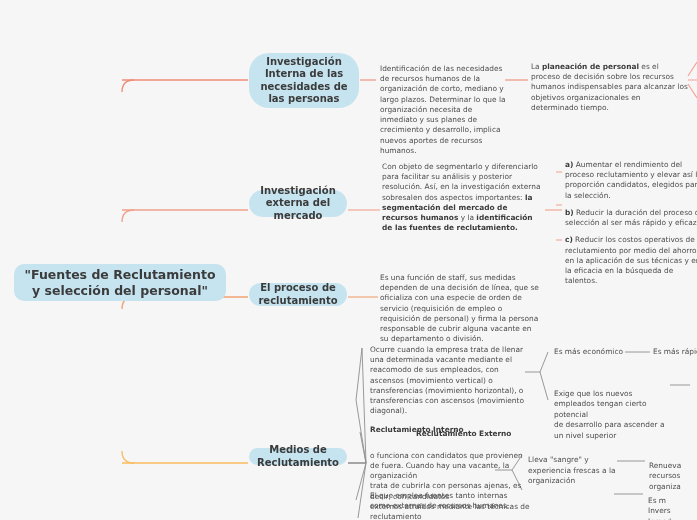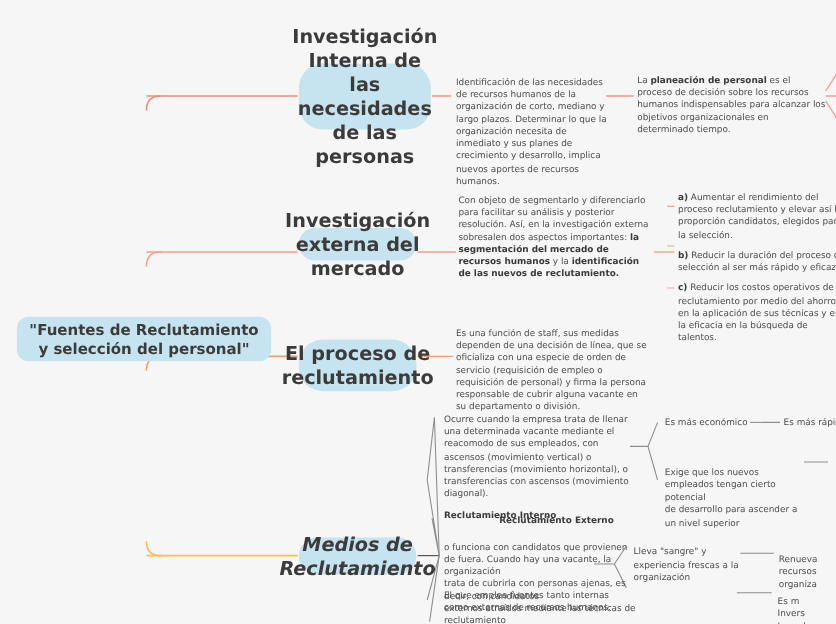--- a/index.html
+++ b/index.html
@@ -40,21 +40,21 @@
     justify-content: center;
     line-height: 1.25;
     box-sizing: border-box;
     padding: 6px 8px;
   }
   .node-center {
     font-size: 12.5px;
     border-radius: 10px;
   }
   .node-branch {
-    font-size: 16px;
+    font-size: 10px;
     border-radius: 20px;
   }
   .txt {
     position: absolute;
     font-size: 7.4px;
     line-height: 1.38;
     color: #4d4d4d;
     box-sizing: border-box;
     white-space: normal;
   }
@@ -134,38 +134,38 @@
 
   <div class="txt" style="left:531px; top:62px; width:158px;">
     <p class="para"><span>La </span><b class="hd">planeación de personal</b><span> es el proceso de decisión sobre los recursos humanos indispensables para alcanzar los objetivos organizacionales en determinado tiempo.</span></p>
   </div>
 
   <div class="node node-branch" style="left:249px; top:190px; width:98px; height:27px;">
     <span>Investigación externa del mercado</span>
   </div>
 
   <div class="txt" style="left:382px; top:162px; width:162px;">
-    <p class="para"><span>Con objeto de segmentarlo y diferenciarlo para facilitar su análisis y posterior resolución. Así, en la investigación externa sobresalen dos aspectos importantes: </span><b class="hd">la segmentación del mercado de recursos humanos</b><span> y la </span><b class="hd">identificación de las nuevos de reclutamiento.</b></p>
+    <p class="para"><span>Con objeto de segmentarlo y diferenciarlo para facilitar su análisis y posterior resolución. Así, en la investigación externa sobresalen dos aspectos importantes: </span><b class="hd">la segmentación del mercado de recursos humanos</b><span> y la </span><b class="hd">identificación de las fuentes de reclutamiento.</b></p>
   </div>
 
   <div class="txt" style="left:565px; top:160px; width:142px;">
     <p class="para" style="margin-bottom:7px;"><b class="hd">a)</b><span> Aumentar el rendimiento del proceso reclutamiento y elevar así la proporción candidatos, elegidos para la selección.</span></p>
     <p class="para" style="margin-bottom:7px;"><b class="hd">b)</b><span> Reducir la duración del proceso de selección al ser más rápido y eficaz.</span></p>
     <p class="para"><b class="hd">c)</b><span> Reducir los costos operativos de reclutamiento por medio del ahorro en la aplicación de sus técnicas y en la eficacia en la búsqueda de talentos.</span></p>
   </div>
 
-  <div class="node node-branch" style="left:249px; top:283px; width:98px; height:43px;">
+  <div class="node node-branch" style="left:249px; top:283px; width:98px; height:23px;">
     <span>El proceso de reclutamiento</span>
   </div>
 
   <div class="txt" style="left:380px; top:273px; width:162px;">
     <p class="para">Es una función de staff, sus medidas dependen de una decisión de línea, que se oficializa con una especie de orden de servicio (requisición de empleo o requisición de personal) y firma la persona responsable de cubrir alguna vacante en su departamento o división.</p>
   </div>
 
-  <div class="node node-branch" style="left:249px; top:448px; width:98px; height:31px;font-style:italic;">
+  <div class="node node-branch" style="left:249px; top:448px; width:98px; height:17px;">
     <span>Medios de Reclutamiento</span>
   </div>
 
   <div class="txt" style="left:370px; top:345px; width:160px;">
     <p class="para">Ocurre cuando la empresa trata de llenar una determinada vacante mediante el reacomodo de sus empleados, con ascensos (movimiento vertical) o transferencias (movimiento horizontal), o transferencias con ascensos (movimiento diagonal).</p>
     <p class="para" style="margin-bottom:1px;"><b class="hd">Reclutamiento Interno</b></p>
   </div>
 
   <div class="txt" style="left:370px; top:419px; width:160px; white-space:pre-line;">
     <p class="para" style="margin-bottom:1px;padding-left:46px;"><b class="hd">Reclutamiento Externo</b></p>

